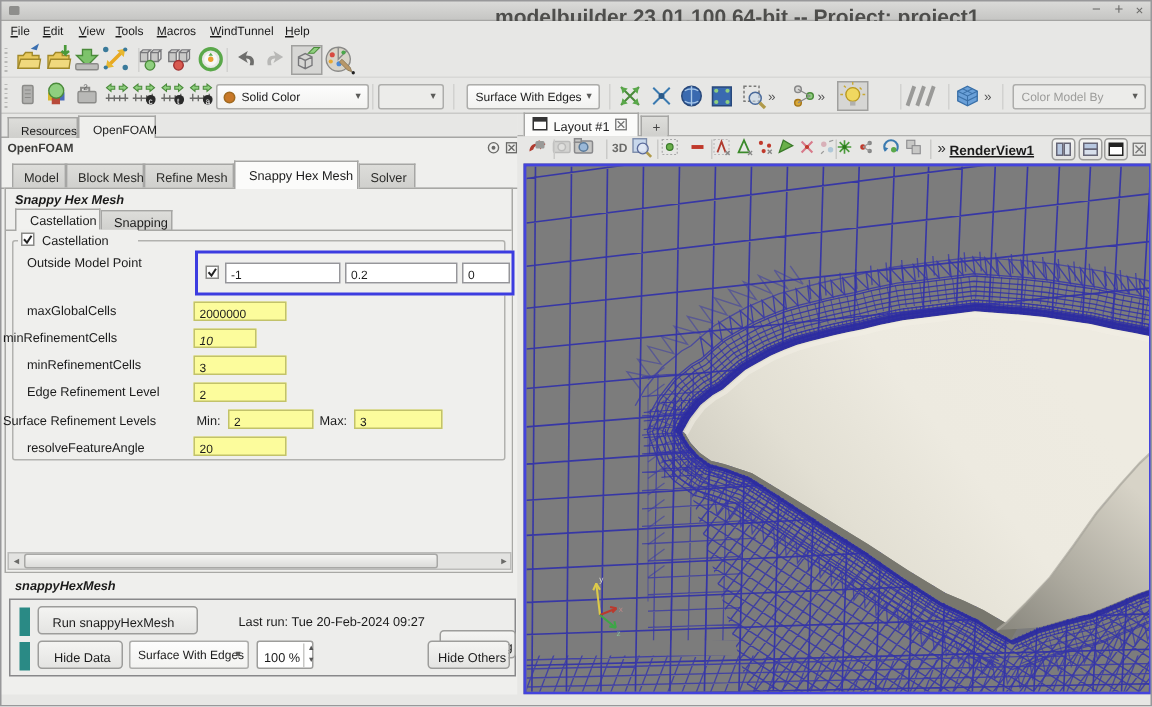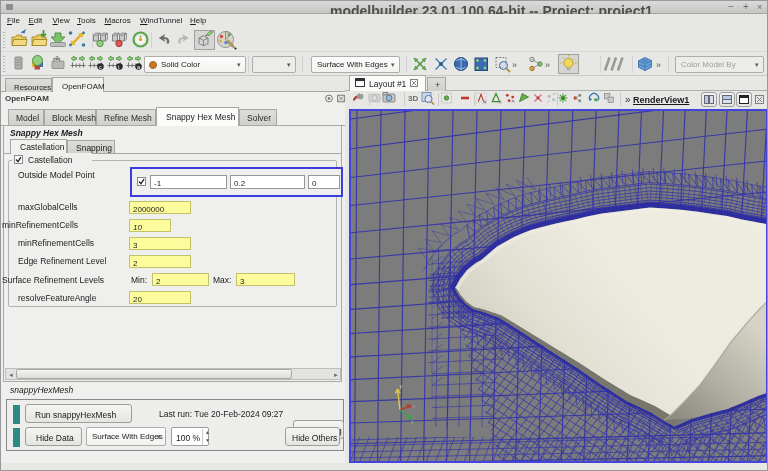--- a/index.html
+++ b/index.html
@@ -247,21 +247,21 @@
 <div class="t" style="left:131px;top:276px;text-align:right;">Min:</div>
 <div class="yfld" style="left:152px;top:273px;width:57px;height:13px;">2</div>
 <div class="t" style="left:213px;top:276px;">Max:</div>
 <div class="yfld" style="left:236px;top:273px;width:59px;height:13px;">3</div>
 <div class="t" style="left:18px;top:294px;">resolveFeatureAngle</div>
 <div class="yfld" style="left:129px;top:291px;width:62px;height:13px;">20</div>
 <div style="left:5px;top:368px;width:336px;height:12px;background:#e3e3e1;border:1px solid #bcbcba"></div>
 <div class="t" style="left:8px;top:371.5px;font-size:6px;color:#6a6a68">◄</div>
 <div style="left:16px;top:369px;width:276px;height:10px;background:linear-gradient(#f4f4f2,#dcdcda);border:1px solid #a8a8a6;border-radius:2px"></div>
 <div class="t" style="left:333px;top:371.5px;font-size:6px;color:#6a6a68">►</div>
-<div class="t" style="left:10px;top:386px;font-weight:normal;font-style:italic;font-size:8.5px">snappyHexMesh</div>
+<div class="t" style="left:10px;top:386px;font-weight:bold;font-style:italic;font-size:8.5px">snappyHexMesh</div>
 <div style="left:6px;top:399px;width:338px;height:52px;border:1px solid #88888a;background:#ededeb"></div>
 <div style="left:13px;top:405px;width:7px;height:19px;background:#2a8a85"></div>
 <div style="left:13px;top:428px;width:7px;height:19px;background:#2a8a85"></div>
 <div class="btn" style="left:25px;top:404px;width:107px;height:19px;">
     <div class="t" style="left:9px;top:6px">Run snappyHexMesh</div>
   </div>
 <div class="t" style="left:159px;top:410px;">Last run: Tue 20-Feb-2024 09:27</div>
 <div class="btn" style="left:293px;top:404px;width:51px;height:19px;margin-top:16px;">
     <div class="t" style="left:10px;top:6px">Show Log</div>
   </div>

